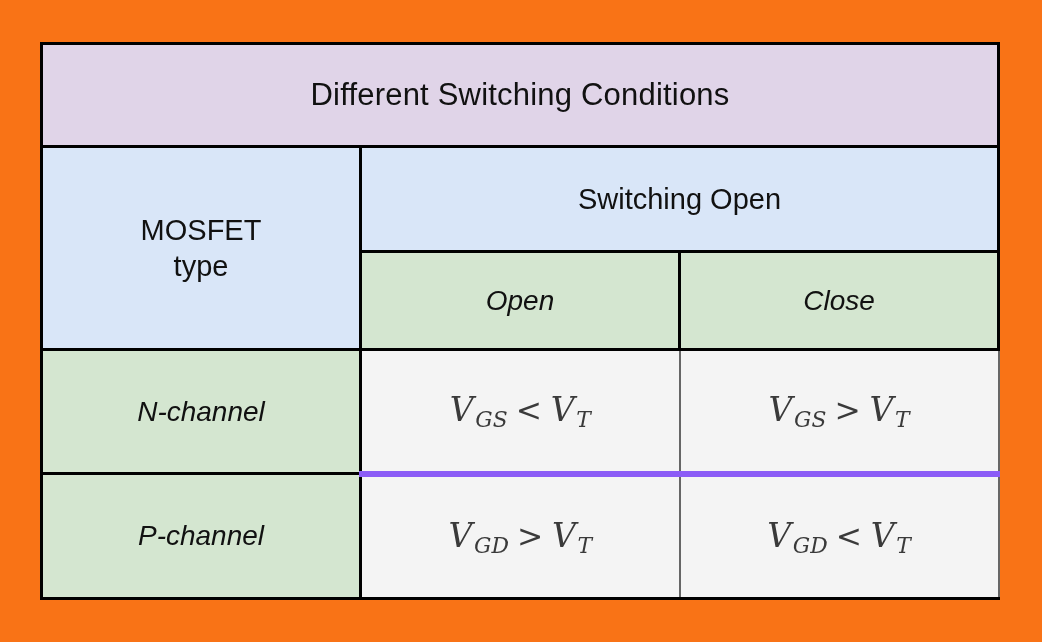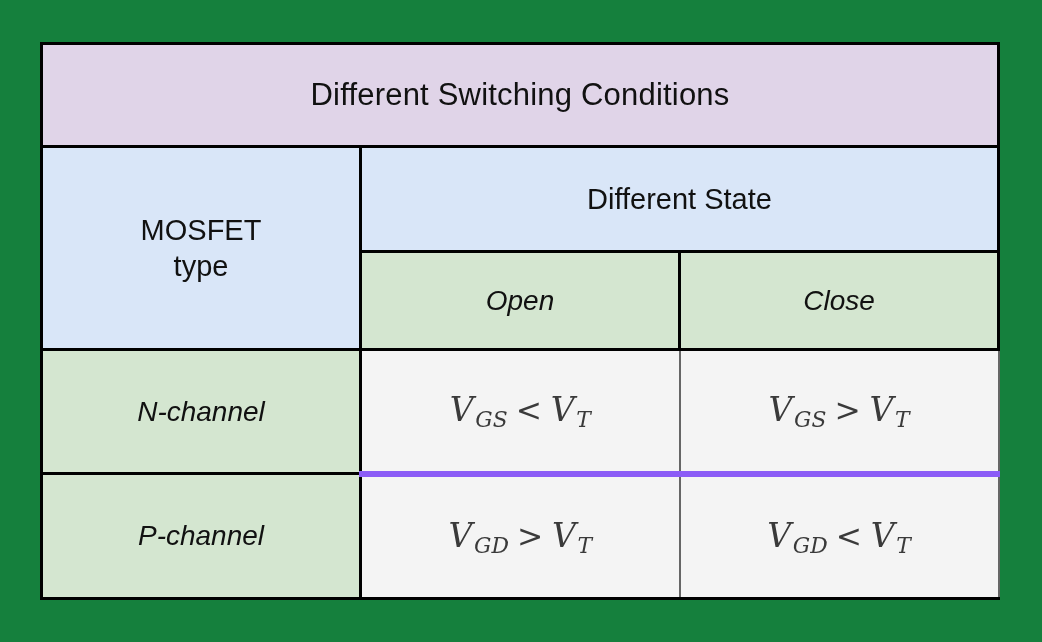--- a/index.html
+++ b/index.html
@@ -11,21 +11,21 @@
     width: 1042px;
     height: 642px;
     overflow: hidden;
     font-family: "Liberation Sans", sans-serif;
   }
 
   #canvas {
     position: relative;
     width: 1042px;
     height: 642px;
-    background: #15803d;
+    background: #f97316;
   }
 
   
   .table-wrap {
     position: absolute;
     left: 40px;
     top: 42px;
     width: 960px;
     height: 558px;
   }
@@ -122,21 +122,21 @@
           <div class="title-text">Different Switching Conditions</div>
         </td>
       </tr>
 
       <tr>
         <td class="fill-blue bk-l bk-r bk-b w-col1" rowspan="2">
           <div class="hdr-text">MOSFET</div>
           <div class="hdr-text">type</div>
         </td>
         <td class="fill-blue bk-b bk-r" colspan="2">
-          <div class="hdr-text">Different State</div>
+          <div class="hdr-text">Switching Open</div>
         </td>
       </tr>
 
       <tr>
         <td class="fill-green bk-b bk-r w-col2">
           <div class="hdr-italic">Open</div>
         </td>
         <td class="fill-green bk-b bk-r w-col3">
           <div class="hdr-italic">Close</div>
         </td>

